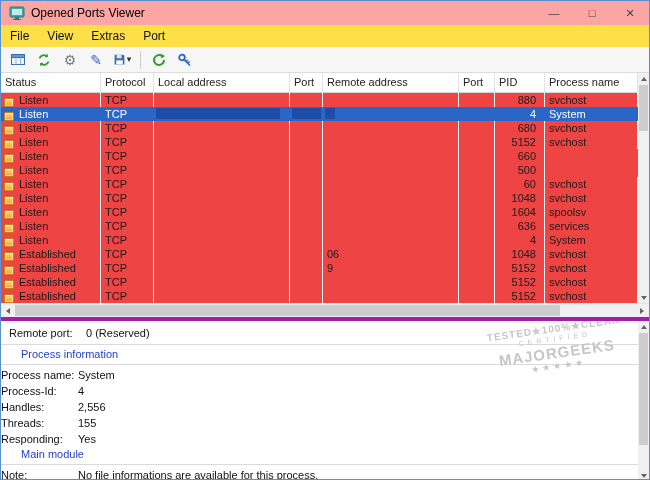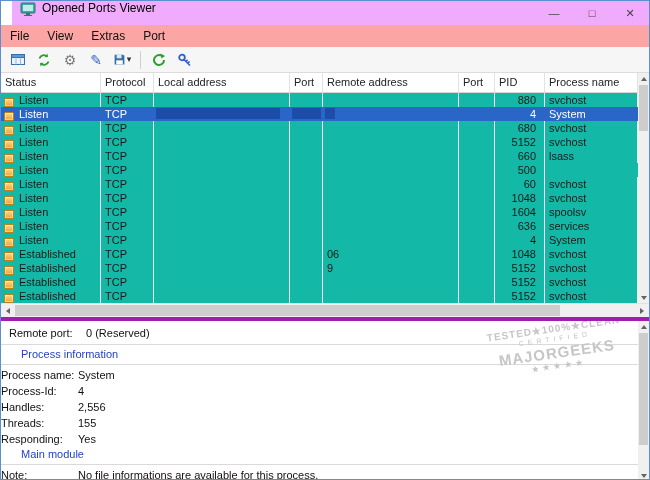--- a/index.html
+++ b/index.html
@@ -6,42 +6,42 @@
   html,body { width:650px; height:480px; }
   body {
     font-family:"Liberation Sans", sans-serif;
     border:1px solid #5a8fd0;
     background:#fff;
     overflow:hidden;
     position:relative;
   }
 
   
-  .titlebar { height:24px; display:flex; align-items:flex-start; background:#f0abfc;margin-left:11px; }
+  .titlebar { height:24px; display:flex; align-items:center; background:#fca5a5; }
   .app-icon { width:16px; height:16px; margin:0 6px 0 8px; flex:0 0 auto; }
   .title-text { font-size:12px; color:#000; flex:1 1 auto; white-space:nowrap; }
   .win-btn { width:38px; height:24px; display:flex; align-items:center; justify-content:center;
              font-size:11px; color:#444; }
 
   
-  .menubar { height:22px; background:#fca5a5; display:flex; align-items:center; }
+  .menubar { height:22px; background:#fde047; display:flex; align-items:center; }
   .menu-item { font-size:12px; color:#111; padding:0 9px; height:22px; line-height:22px; }
 
   
   .toolbar { height:26px; background:#f6f6f6; border-bottom:1px solid #dcdcdc;
              display:flex; align-items:center; padding-left:4px; }
   .tool-btn { height:22px; min-width:24px; display:flex; align-items:center; justify-content:center; margin:0 1px; }
   .tool-sep { width:1px; height:18px; background:#cfcfcf; margin:0 5px; }
   .glyph { font-size:14px; line-height:1; }
   .glyph.gear { color:#7a7a7a; }
   .glyph.pen  { color:#2e5fc4; }
   .glyph.drop { font-size:9px; color:#333; margin-left:1px; }
 
   
-  .table-area { position:relative; height:230px; background:#14b8a6; padding-right:11px; }
+  .table-area { position:relative; height:230px; background:#ef4444; padding-right:11px; }
   .thead { display:flex; height:20px; border-bottom:1px solid #d6d6d6; background:#fff; }
   .th { font-size:11px; color:#222; line-height:19px; padding-left:4px;
         border-right:1px solid #e3e3e3; overflow:hidden; white-space:nowrap; }
   .th-status { width:100px; } .th-proto { width:53px; } .th-local { width:136px; }
   .th-lport { width:33px; }  .th-remote { width:136px; } .th-rport { width:36px; }
   .th-pid { width:50px; text-align:left; padding-right:8px; } .th-proc { flex:1; }
 
   .tbody { height:210px; overflow:hidden; }
   .trow { display:flex; height:14px; }
   .c { font-size:11px; line-height:14px; color:#1a1a1a; overflow:hidden; white-space:nowrap;
@@ -244,21 +244,20 @@
     <div class="c c-status">
       <span class="port-ico"></span>
       <span>Listen</span>
     </div>
     <div class="c c-proto">TCP</div>
     <div class="c c-local"></div>
     <div class="c c-lport"></div>
     <div class="c c-remote"></div>
     <div class="c c-rport"></div>
     <div class="c c-pid">660</div>
-    <div class="c c-proc">lsass</div>
   </div>
       <div class="trow">
     <div class="c c-status">
       <span class="port-ico"></span>
       <span>Listen</span>
     </div>
     <div class="c c-proto">TCP</div>
     <div class="c c-local"></div>
     <div class="c c-lport"></div>
     <div class="c c-remote"></div>

